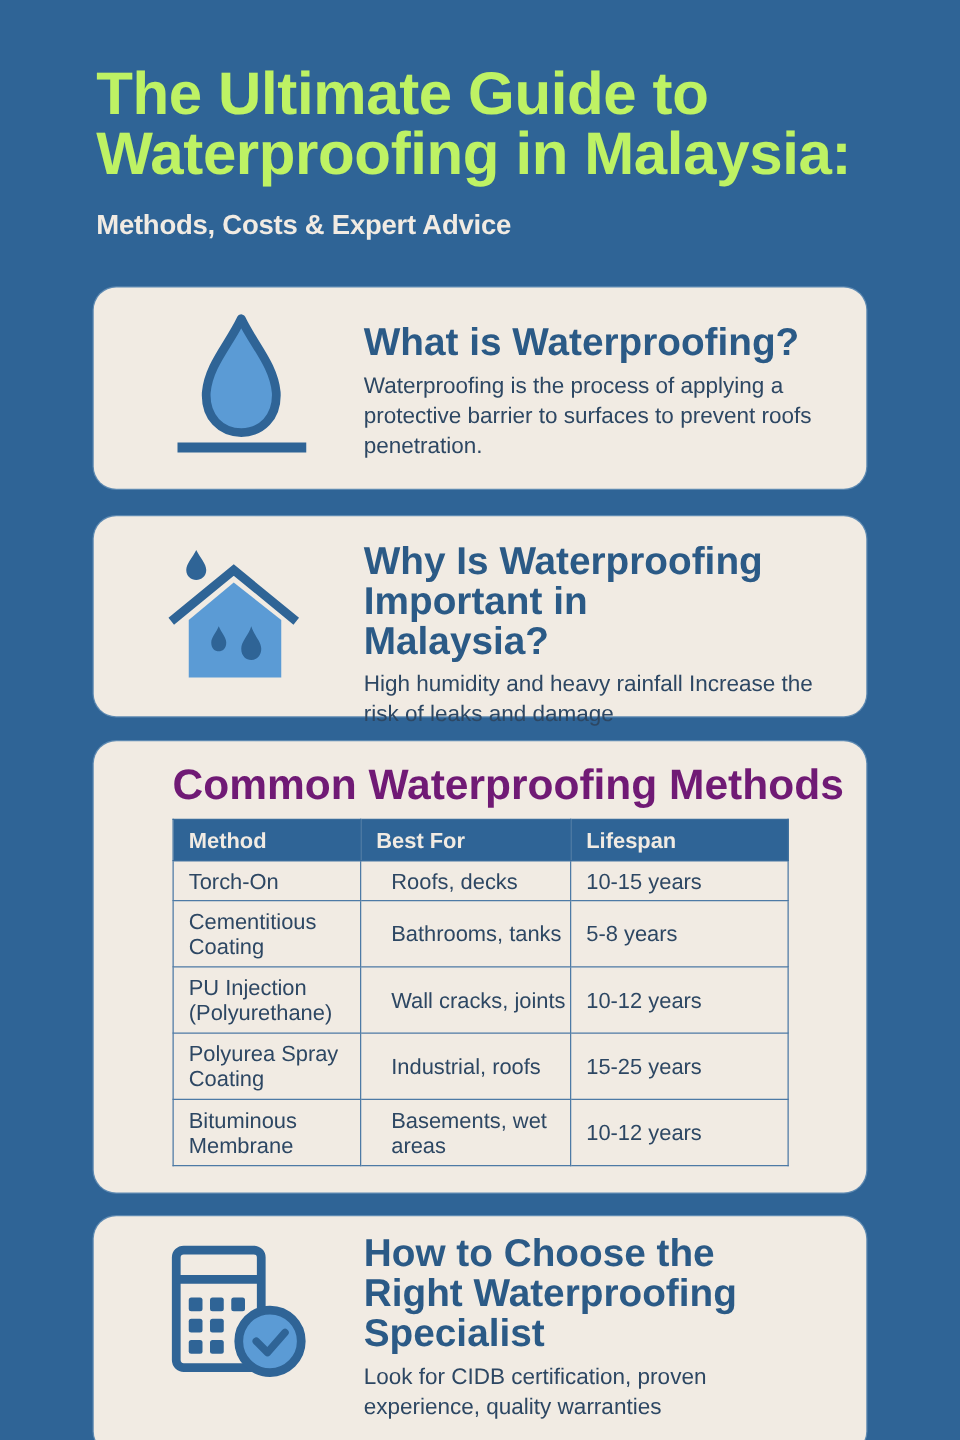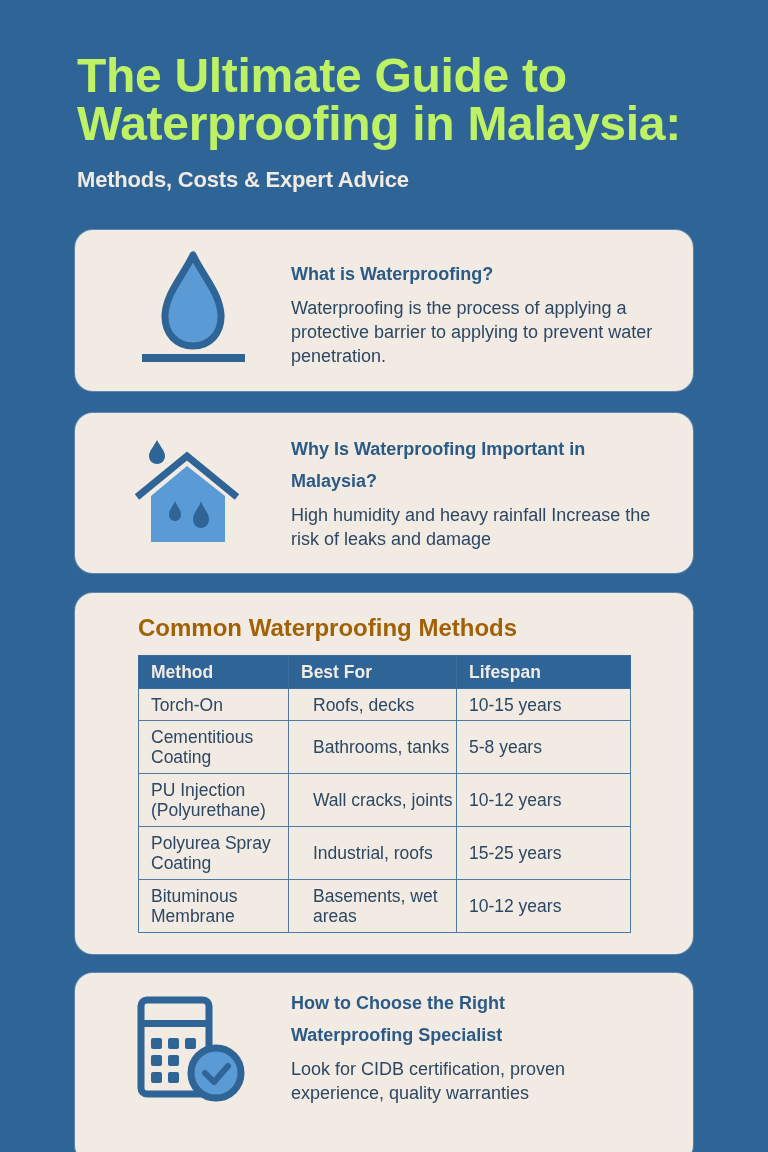--- a/index.html
+++ b/index.html
@@ -20,28 +20,28 @@
     letter-spacing: -0.2px;
   }
   .card {
     position: absolute; left: 75px; width: 618px;
     background: #f1ebe3; border-radius: 18px;
     box-shadow: 0 0 0 1px rgba(180,205,230,0.35);
   }
   .icon-box { position: absolute; }
   .card-text { position: absolute; left: 216px; right: 20px; }
   .card-h {
-    color: #2b5a86; font-weight: bold; font-size: 18px; line-height: 32px;
+    color: #2b5a86; font-weight: bold; font-size: 31px; line-height: 32px;
   }
   .card-p {
     color: #2d4763; font-size: 18px; line-height: 24px; margin-top: 6px;
   }
   .methods-title {
     position: absolute; left: 63px; top: 18px;
-    color: #a16207; font-weight: bold; font-size: 24px; line-height: 34px;
+    color: #701a75; font-weight: bold; font-size: 34px; line-height: 34px;
   }
   table.methods {
     position: absolute; left: 63px; top: 62px; width: 493px;
     border-collapse: collapse;
     font-size: 17.5px; color: #2d4763;
   }
   table.methods th {
     background: #2f6496; color: #f1ebe3; font-weight: bold; text-align: left;
     height: 33px; padding: 0 12px; border: 1.5px solid #3a6c9b;
   }
@@ -63,21 +63,21 @@
 
 <div class="card" style="top:230px; height:161px;">
   <div class="icon-box" style="left:62px; top:18px; width:110px; height:118px;">
     <svg width="110" height="118" viewBox="0 0 110 118">
       <path d="M56 7 C46 28, 30 44, 28 66 C27 86, 40 98, 56 98 C72 98, 85 86, 84 66 C82 44, 66 28, 56 7 Z" fill="#5b9bd5" stroke="#2f6496" stroke-width="7" stroke-linejoin="round"></path>
       <rect x="5" y="106" width="103" height="8" fill="#2f6496"></rect>
     </svg>
   </div>
   <div class="card-text" style="top:28px;">
     <div class="card-h">What is Waterproofing?</div>
-    <div class="card-p" style="width:380px;">Waterproofing is the process of applying a protective barrier to applying to prevent water penetration.</div>
+    <div class="card-p" style="width:380px;">Waterproofing is the process of applying a protective barrier to surfaces to prevent roofs penetration.</div>
   </div>
 </div>
 
 <div class="card" style="top:413px; height:160px;">
   <div class="icon-box" style="left:58px; top:26px; width:112px; height:108px;">
     <svg width="112" height="108" viewBox="0 0 112 108">
       <path d="M24 1 C21 7, 16 12, 16 17 C16 22, 20 25, 24 25 C28 25, 32 22, 32 17 C32 12, 27 7, 24 1 Z" fill="#2f6496"></path>
       <polygon points="18,103 18,57 54,27 92,57 92,103" fill="#5b9bd5"></polygon>
       <polyline points="4,58 54,17 104,58" fill="none" stroke="#2f6496" stroke-width="7" stroke-linejoin="miter"></polyline>
       <path d="M42 62 C40 67, 36 71, 36 75 C36 80, 39 82, 42 82 C45 82, 48 80, 48 75 C48 71, 44 67, 42 62 Z" fill="#2f6496"></path>

